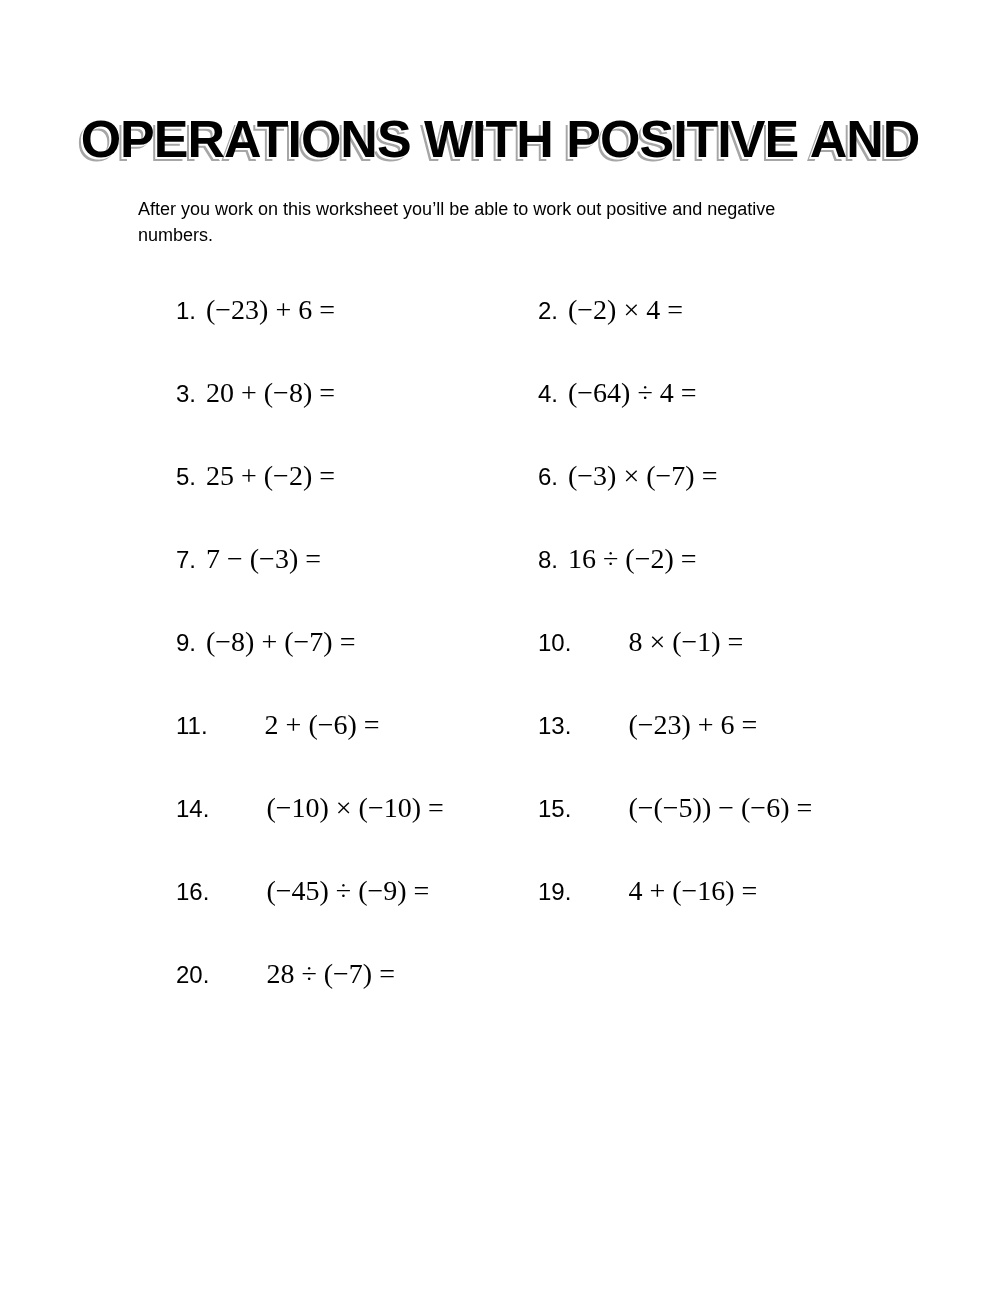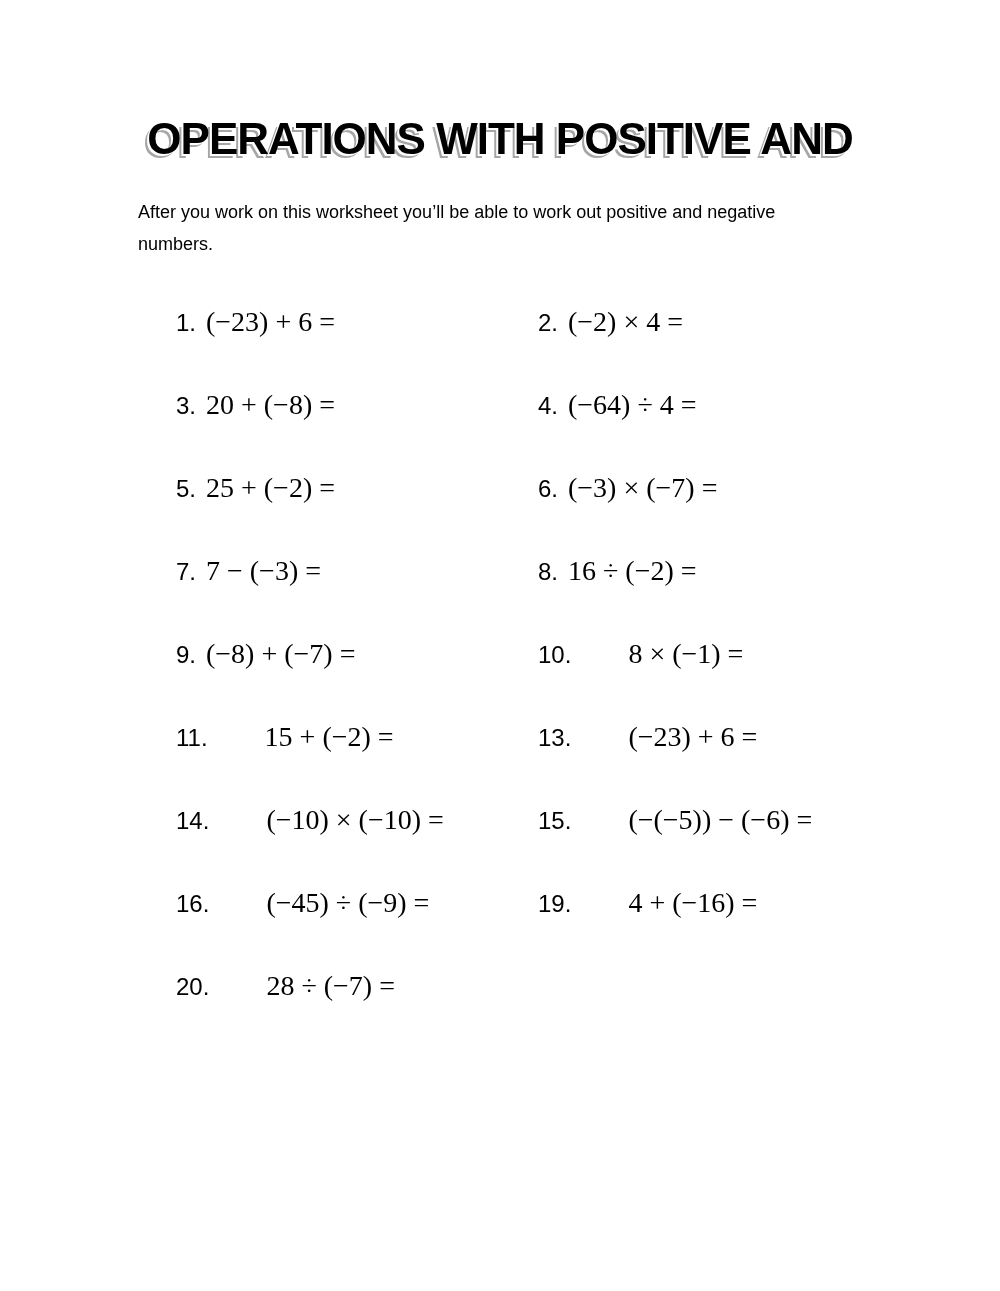--- a/index.html
+++ b/index.html
@@ -16,32 +16,32 @@
     height: 1291px;
     position: relative;
     font-family: "Liberation Sans", sans-serif;
     color: var(--text);
     overflow: hidden;
   }
   .worksheet-title {
     margin-top: 108px;
     text-align: center;
     font-weight: bold;
-    font-size: 44px;
+    font-size: 52px;
     line-height: 62px;
     letter-spacing: -1px;
     color: var(--text);
     text-shadow: -2px 2px 0 #ffffff, -4px 4px 0 var(--title_shadow);
   }
   .worksheet-title .title-line { white-space: nowrap; }
   .intro {
     margin: 26px 0 0 138px;
     max-width: 716px;
     font-size: 18px;
-    line-height: 32px;
+    line-height: 26px;
   }
   .problems-grid {
     margin: 46px 0 0 176px;
     display: grid;
     grid-template-columns: 362px 1fr;
     grid-auto-rows: 83px;
   }
   .problem {
     display: flex;
     align-items: baseline;
@@ -104,21 +104,21 @@
   <div class="problem">
     <span class="pnum">9.</span>
     <span class="pexpr">(−8) + (−7) =</span>
   </div>
   <div class="problem tabbed">
     <span class="pnum">10.</span>
     <span class="pexpr">8 × (−1) =</span>
   </div>
   <div class="problem tabbed">
     <span class="pnum">11.</span>
-    <span class="pexpr">15 + (−2) =</span>
+    <span class="pexpr">2 + (−6) =</span>
   </div>
   <div class="problem tabbed">
     <span class="pnum">13.</span>
     <span class="pexpr">(−23) + 6 =</span>
   </div>
   <div class="problem tabbed">
     <span class="pnum">14.</span>
     <span class="pexpr">(−10) × (−10) =</span>
   </div>
   <div class="problem tabbed">

